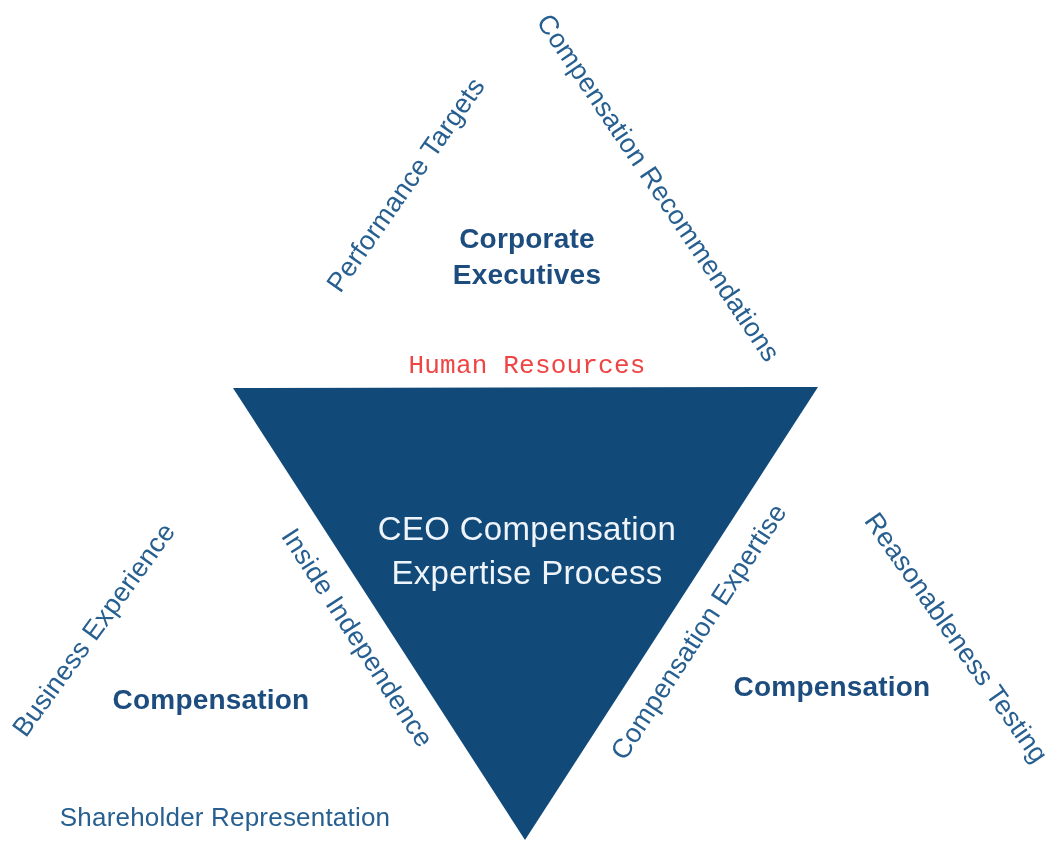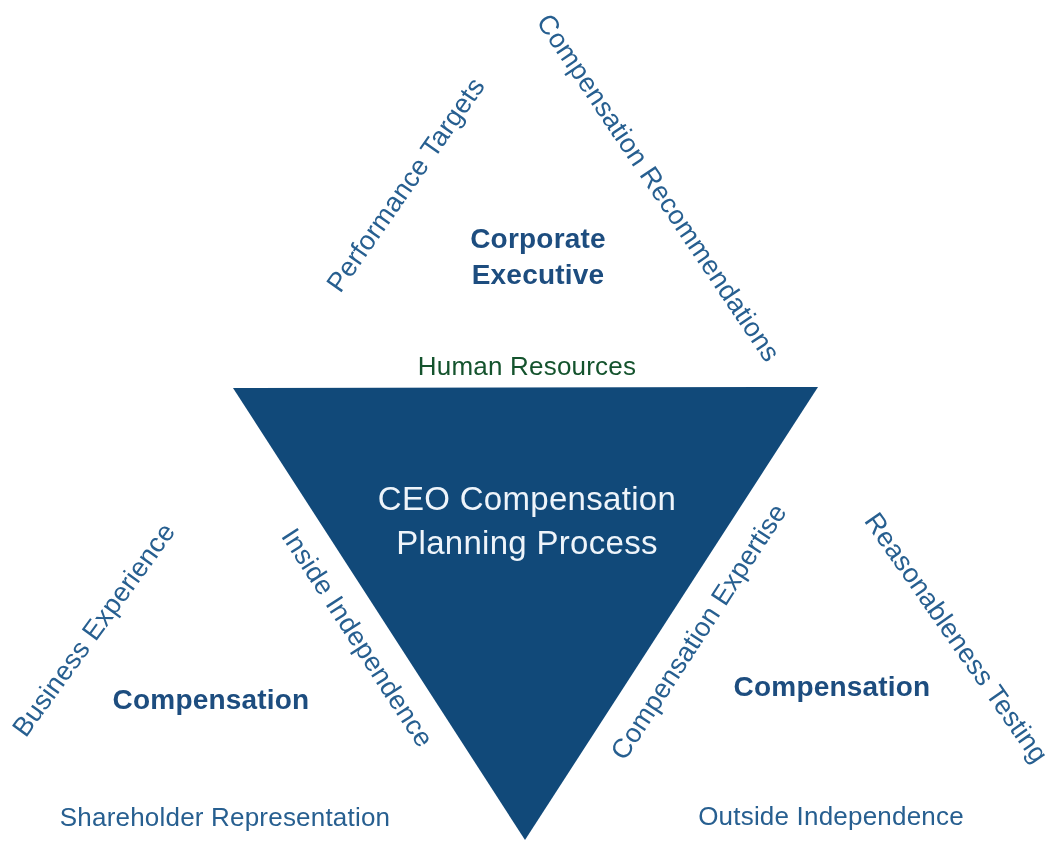--- a/index.html
+++ b/index.html
@@ -54,57 +54,56 @@
     letter-spacing: 0.3px;
   }
   
   .performance-targets        { left: 406px; top: 185px; transform: translate(-50%,-50%) rotate(-55deg); }
   .compensation-recommendations { left: 658px; top: 188px; transform: translate(-50%,-50%) rotate(56deg); }
   .business-experience        { left: 94px;  top: 630px; transform: translate(-50%,-50%) rotate(-54deg); }
   .inside-independence        { left: 357px; top: 638px; transform: translate(-50%,-50%) rotate(57deg); }
   .compensation-expertise     { left: 699px; top: 632px; transform: translate(-50%,-50%) rotate(-57deg); }
   .reasonableness-testing     { left: 956px; top: 638px; transform: translate(-50%,-50%) rotate(55deg); }
   
-  .corporate-executives       { left: 538px; top: 257px; }
+  .corporate-executives       { left: 527px; top: 257px; }
   .compensation-committee     { left: 211px; top: 700px; }
   .executive-compensation-consultants { left: 832px; top: 687px; line-height: 35px; }
   
   .human-resources            { left: 527px; top: 366px; }
   .shareholder-representation { left: 225px; top: 817px; }
   .outside-independence       { left: 831px; top: 816px; }
 </style>
 </head>
 <body>
 
 <div class="stage" style="background: rgb(255, 255, 255);">
 
   <svg class="triangle-svg" viewBox="0 0 1058 844">
     <polygon fill="#114979" points="233,388 818,387 525,840"></polygon>
   </svg>
 
-  <div class="center-title" style="color: rgb(238, 244, 250);">
+  <div class="center-title" style="color: rgb(238, 244, 250); margin-top: 30px;">
     <div>CEO Compensation</div>
-    <div>Planning Process</div>
+    <div>Expertise Process</div>
   </div>
 
   <div class="label rotated performance-targets" style="color: rgb(39, 95, 144);">Performance Targets</div>
   <div class="label rotated compensation-recommendations" style="color: rgb(39, 95, 144);">Compensation Recommendations</div>
   <div class="label bold corporate-executives" style="color: rgb(29, 77, 127);">
     <div>Corporate</div>
-    <div>Executive</div>
+    <div>Executives</div>
   </div>
-  <div class="label human-resources" style="color: #14532d;">Human Resources</div>
+  <div class="label human-resources" style="color: #ef4444; font-family: Liberation Mono, monospace;">Human Resources</div>
 
   <div class="label rotated business-experience" style="color: rgb(39, 95, 144);">Business Experience</div>
   <div class="label rotated inside-independence" style="color: rgb(39, 95, 144);">Inside Independence</div>
   <div class="label bold compensation-committee" style="color: rgb(29, 77, 127);">
     <div>Compensation</div>
   </div>
   <div class="label shareholder-representation" style="color: rgb(39, 95, 144); text-align: center;">Shareholder Representation</div>
 
   <div class="label rotated compensation-expertise" style="color: rgb(39, 95, 144);">Compensation Expertise</div>
   <div class="label rotated reasonableness-testing" style="color: rgb(39, 95, 144);">Reasonableness Testing</div>
   <div class="label bold executive-compensation-consultants" style="color: rgb(29, 77, 127);">
     <div>Compensation</div>
   </div>
-  <div class="label outside-independence" style="color: rgb(39, 95, 144);">Outside Independence</div>
 
 </div>
 
 </body></html>

